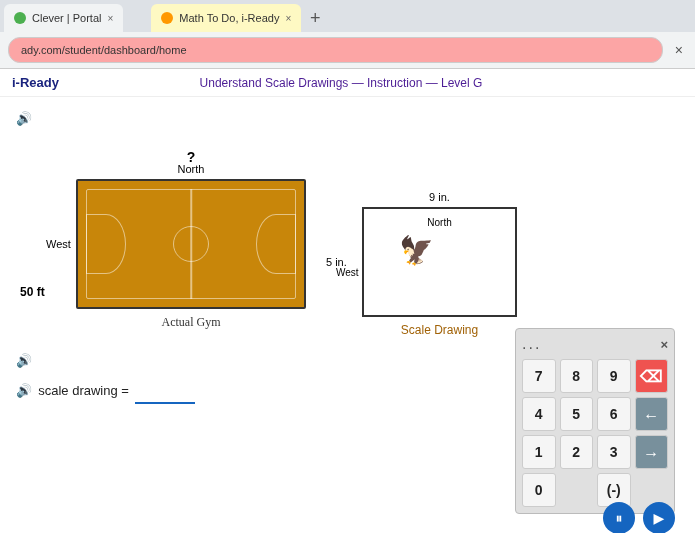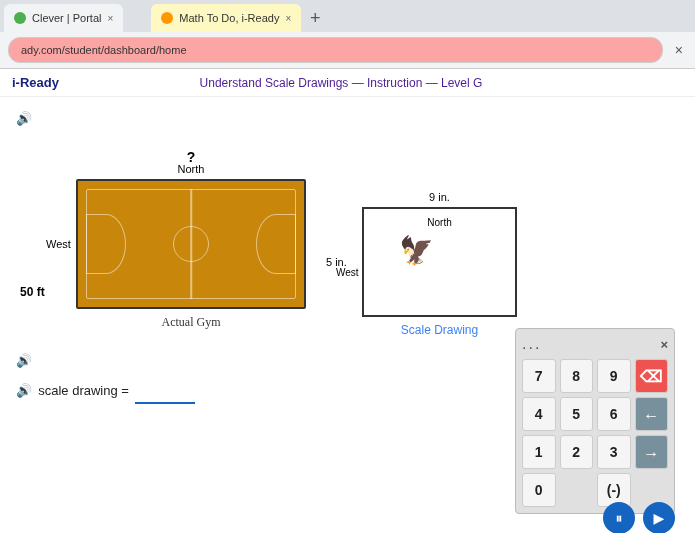--- a/index.html
+++ b/index.html
@@ -217,21 +217,21 @@
       position: relative;
       margin-top: 36px;
     }
     .mascot-sketch {
       position: absolute;
       top: 25px; left: 35px;
       font-size: 28px;
     }
     .scale-drawing-label {
       font-size: 12px;
-      color: #3b82f6;
+      color: #a16207;
       margin-top: 6px;
     }
 
     
     .question-section {
       margin-top: 8px;
     }
     .question-line {
       display: flex;
       align-items: center;

